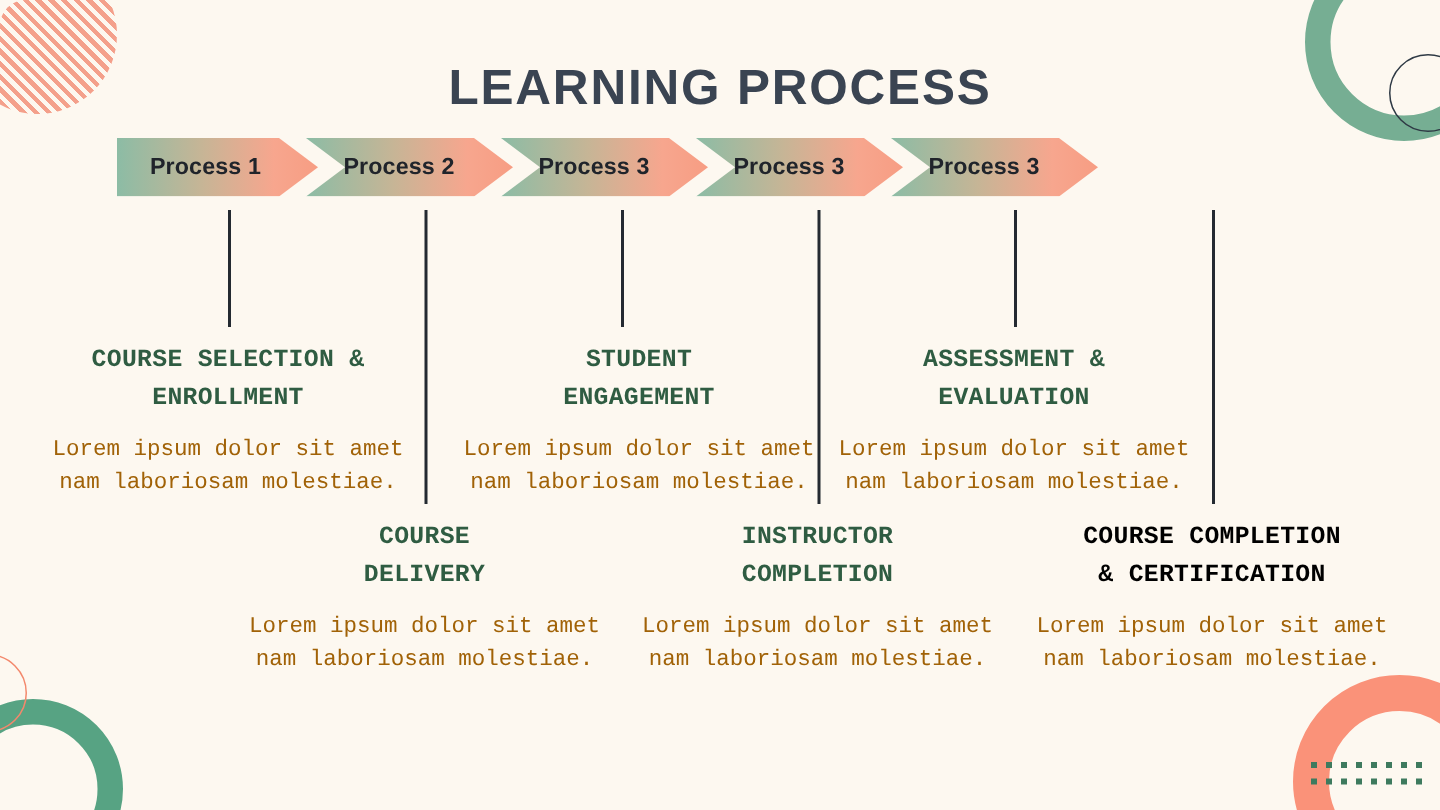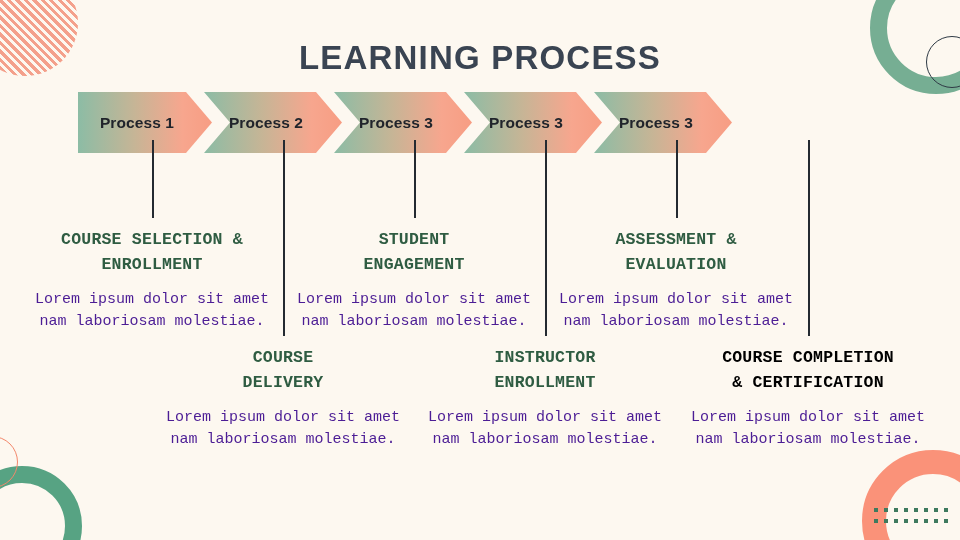--- a/index.html
+++ b/index.html
@@ -12,20 +12,21 @@
     background: #FDF8F0;
     font-family: "Liberation Sans", sans-serif;
     overflow: hidden;
   }
   #slide {
     position: relative;
     width: 960px;
     height: 540px;
     background: #FDF8F0;
     overflow: hidden;
+    border-radius: 17px;
   }
 
   
   .deco { position: absolute; pointer-events: none; }
 
   #deco-striped-circle {
     left: -28px; top: -30px;
     width: 106px; height: 106px;
     border-radius: 50%;
     background-image: repeating-linear-gradient(
@@ -103,21 +104,21 @@
   #process-banner {
     position: absolute;
     left: 78px;
     top: 92px;
     height: 47px;
     display: flex;
   }
   .chevron {
     position: relative;
     width: 134px;
-    height: 61px;
+    height: 39px;
     margin-right: -4px;
     background: linear-gradient(90deg, #8CBCA5 0%, #C6B596 42%, #F7A68E 78%, #F79D83 100%);
     -webkit-clip-path: polygon(0 0, calc(100% - 26px) 0, 100% 50%, calc(100% - 26px) 100%, 0 100%);
     clip-path: polygon(0 0, calc(100% - 26px) 0, 100% 50%, calc(100% - 26px) 100%, 0 100%);
     display: flex;
     align-items: center;
     justify-content: center;
   }
   .chevron:not(:first-child) {
     -webkit-clip-path: polygon(0 0, calc(100% - 26px) 0, 100% 50%, calc(100% - 26px) 100%, 0 100%, 26px 50%);
@@ -155,21 +156,21 @@
     line-height: 1.5;
     letter-spacing: .2px;
     color: #2F5C42;
     margin: 0 0 11px 0;
     white-space: pre-line;
   }
   .block-title.light { color: #000000; }
   .block-body {
     font-size: 15px;
     line-height: 1.5;
-    color: #4c1d95;
+    color: #a16207;
     margin: 0;
     white-space: pre-line;
   }
 </style>
 </head>
 <body>
 
 <div id="slide">
 
   <div class="deco" id="deco-striped-circle"></div>
@@ -224,21 +225,21 @@
   <div class="connector" style="left:676px; top:140px; height:78px;"></div>
   <div class="connector" style="left:808px; top:140px; height:196px;"></div>
 
   <div class="block" style="left:32px; top:228px;">
     <p class="block-title">COURSE SELECTION &amp;
 ENROLLMENT</p>
     <p class="block-body">Lorem ipsum dolor sit amet
 nam laboriosam molestiae.</p>
   </div>
 
-  <div class="block" style="left:294px; top:228px;">
+  <div class="block" style="left:306px; top:228px;">
     <p class="block-title">STUDENT
 ENGAGEMENT</p>
     <p class="block-body">Lorem ipsum dolor sit amet
 nam laboriosam molestiae.</p>
   </div>
 
   <div class="block" style="left:556px; top:228px;">
     <p class="block-title">ASSESSMENT &amp;
 EVALUATION</p>
     <p class="block-body">Lorem ipsum dolor sit amet
@@ -247,21 +248,21 @@
 
   <div class="block" style="left:163px; top:346px;">
     <p class="block-title">COURSE
 DELIVERY</p>
     <p class="block-body">Lorem ipsum dolor sit amet
 nam laboriosam molestiae.</p>
   </div>
 
   <div class="block" style="left:425px; top:346px;">
     <p class="block-title">INSTRUCTOR
-ENROLLMENT</p>
+COMPLETION</p>
     <p class="block-body">Lorem ipsum dolor sit amet
 nam laboriosam molestiae.</p>
   </div>
 
   <div class="block" style="left:688px; top:346px;">
     <p class="block-title light">COURSE COMPLETION
 &amp; CERTIFICATION</p>
     <p class="block-body">Lorem ipsum dolor sit amet
 nam laboriosam molestiae.</p>
   </div>

